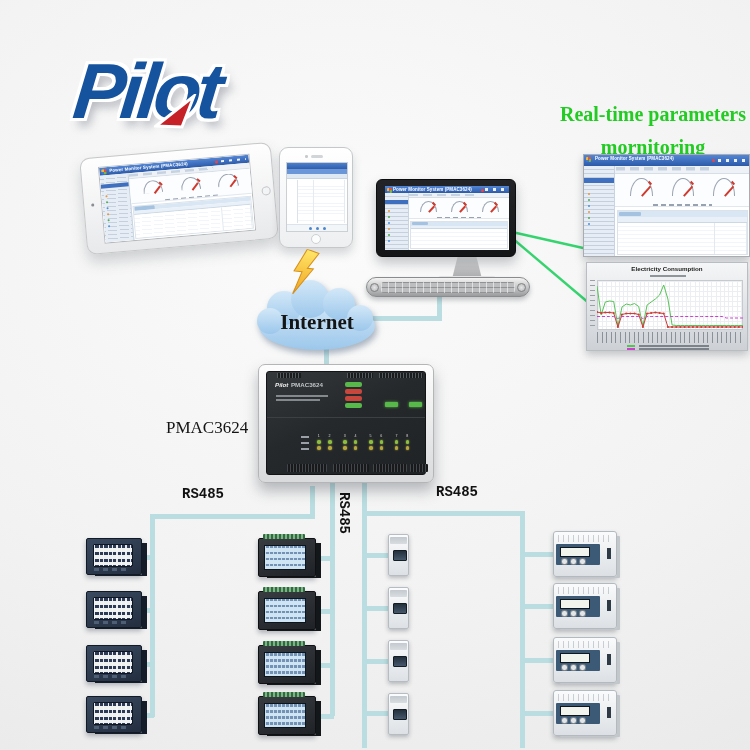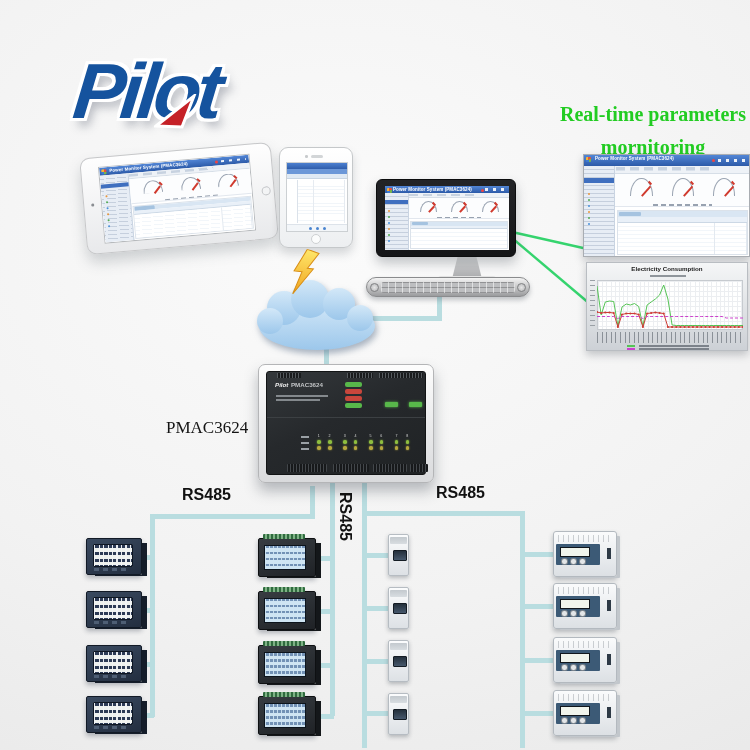--- a/index.html
+++ b/index.html
@@ -148,21 +148,21 @@
   .gw .ledrow{position:absolute;left:46px;display:flex;}
   .gw .ledrow i{width:3.5px;height:3.5px;border-radius:50%;margin-right:7.3px;}
   .gw .ledrow i:nth-child(2n+1){margin-left:4.3px;}
   .gw .lr1 i{background:#8fbe3f;box-shadow:0 0 2px #8fbe3f;}
   .gw .lr2 i{background:#b7a83e;box-shadow:0 0 2px #b7a83e;}
   .gw .sideln{position:absolute;left:34px;width:8px;height:1.5px;background:#9aa0a5;}
   .gwlabel{position:absolute;left:166px;top:418px;z-index:3;font-family:"Liberation Serif",serif;
     font-size:17px;color:#141414;}
 
   
-  .rs{position:absolute;z-index:3;font-family:Liberation Sans, sans-serif;font-weight:bold;font-size:16px;color:#111;}
+  .rs{position:absolute;z-index:3;font-family:Liberation Mono, monospace;font-weight:bold;font-size:14px;color:#111;}
   .rsv{writing-mode:vertical-rl;}
 
   
   .m1{position:absolute;width:56px;height:37px;z-index:2;border-radius:2px;
     background:linear-gradient(160deg,#3a4a60,#232e40);border:1px solid #121a26;
     box-shadow:7px 3px 0 -2px #151d2a,0 3px 5px rgba(20,30,50,.3);}
   .m1::before{content:"";position:absolute;left:6px;top:5px;width:38px;height:21px;border-radius:1px;border:1px solid #0e1622;
     background:repeating-linear-gradient(to right,rgba(242,244,246,.95) 0 1px,transparent 1px 4.5px),
                repeating-linear-gradient(to bottom,#2c3a55 0 3px,transparent 3px 6.8px),#eef1ee;}
   .m1::after{content:"";position:absolute;left:7px;bottom:3px;width:36px;height:3px;
@@ -482,20 +482,21 @@
         </defs>
       <g fill="url(#cg1)">
         <ellipse cx="65" cy="50" rx="58" ry="24"></ellipse>
         <circle cx="32" cy="32" r="17"></circle>
         <circle cx="58" cy="23" r="19"></circle>
         <circle cx="87" cy="28" r="16"></circle>
         <circle cx="108" cy="42" r="13"></circle>
         <circle cx="18" cy="45" r="13"></circle>
       </g>
     </svg>
+    <div class="lbl">Internet</div>
   </div>
 
   <div class="gw">
     <div class="face">
       <div class="ridge"></div>
       <div class="conn-t" style="left:10px;width:24px;"></div>
       <div class="conn-t" style="left:80px;width:26px;"></div>
       <div class="conn-t" style="left:112px;width:44px;"></div>
       <div class="brandline">
         <span class="b">Pilot</span><span class="m">PMAC3624</span>

